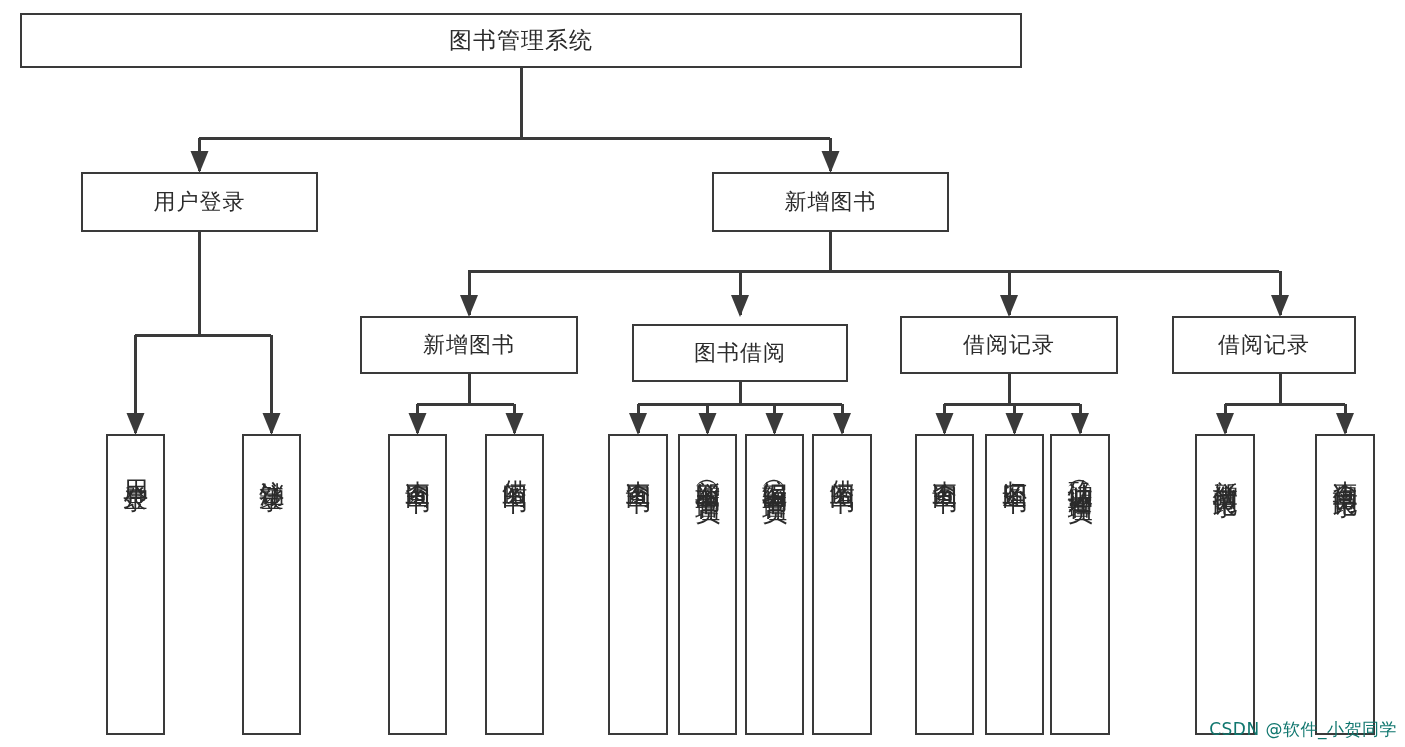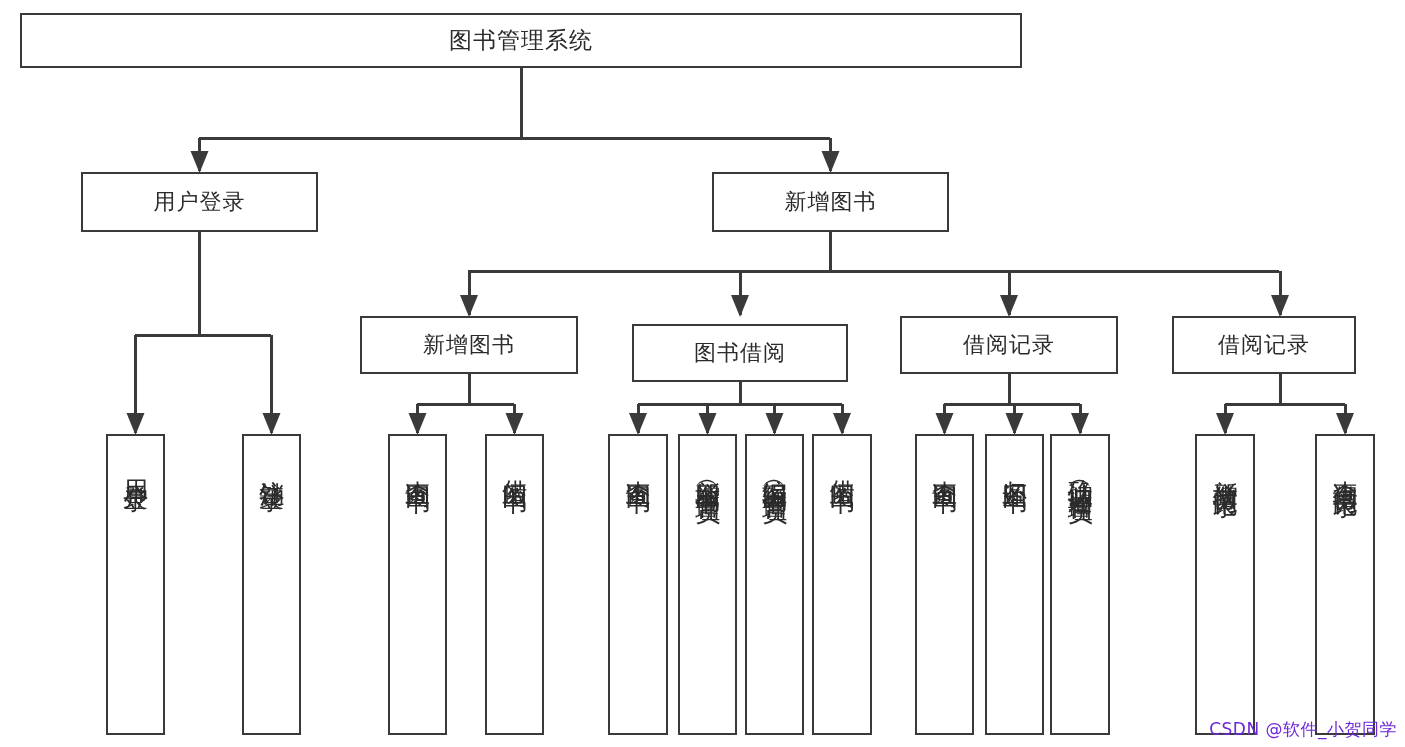--- a/index.html
+++ b/index.html
@@ -58,21 +58,21 @@
     text-orientation: upright;
     font-size: 25px;
     letter-spacing: 3px;
     display: block;
   }
   #watermark {
     position: absolute;
     right: 8px;
     bottom: 6px;
     font-size: 17px;
-    color: #6d28d9;
+    color: #0f766e;
     letter-spacing: 0.5px;
     z-index: 5;
     white-space: pre;
     font-family: "DejaVu Sans", "Liberation Sans", sans-serif;
   }
 </style>
 </head>
 <body>
 
 <div id="diagram-root">

